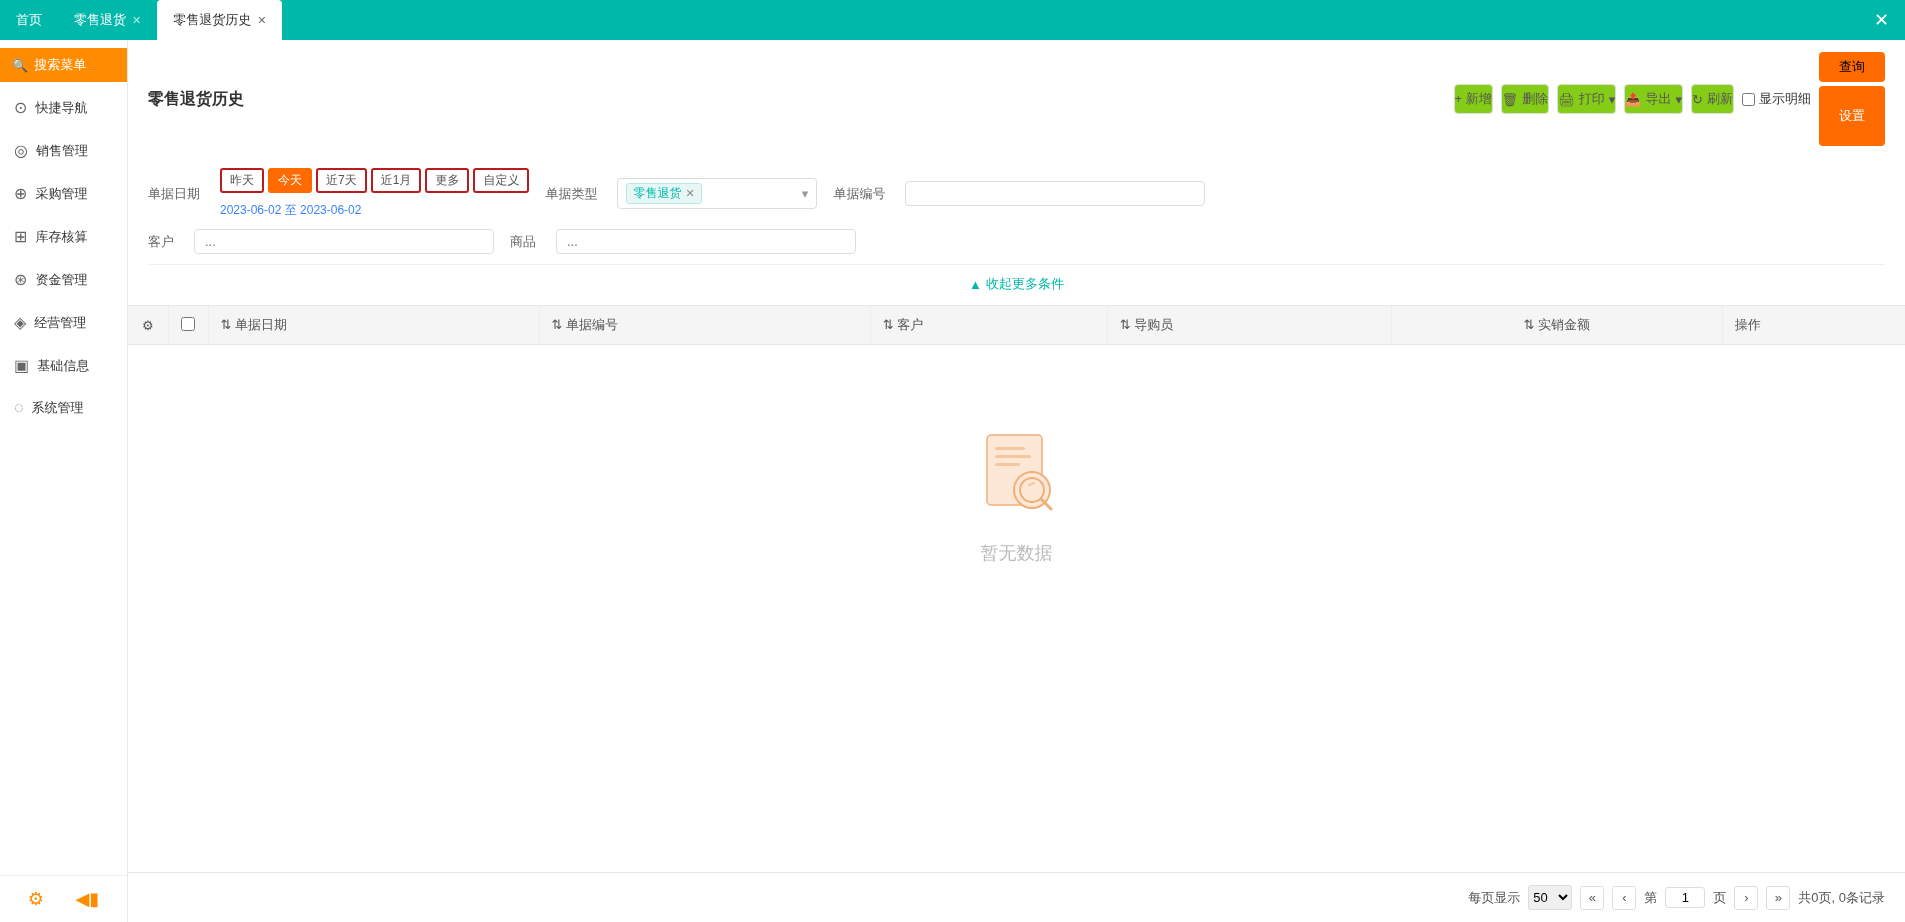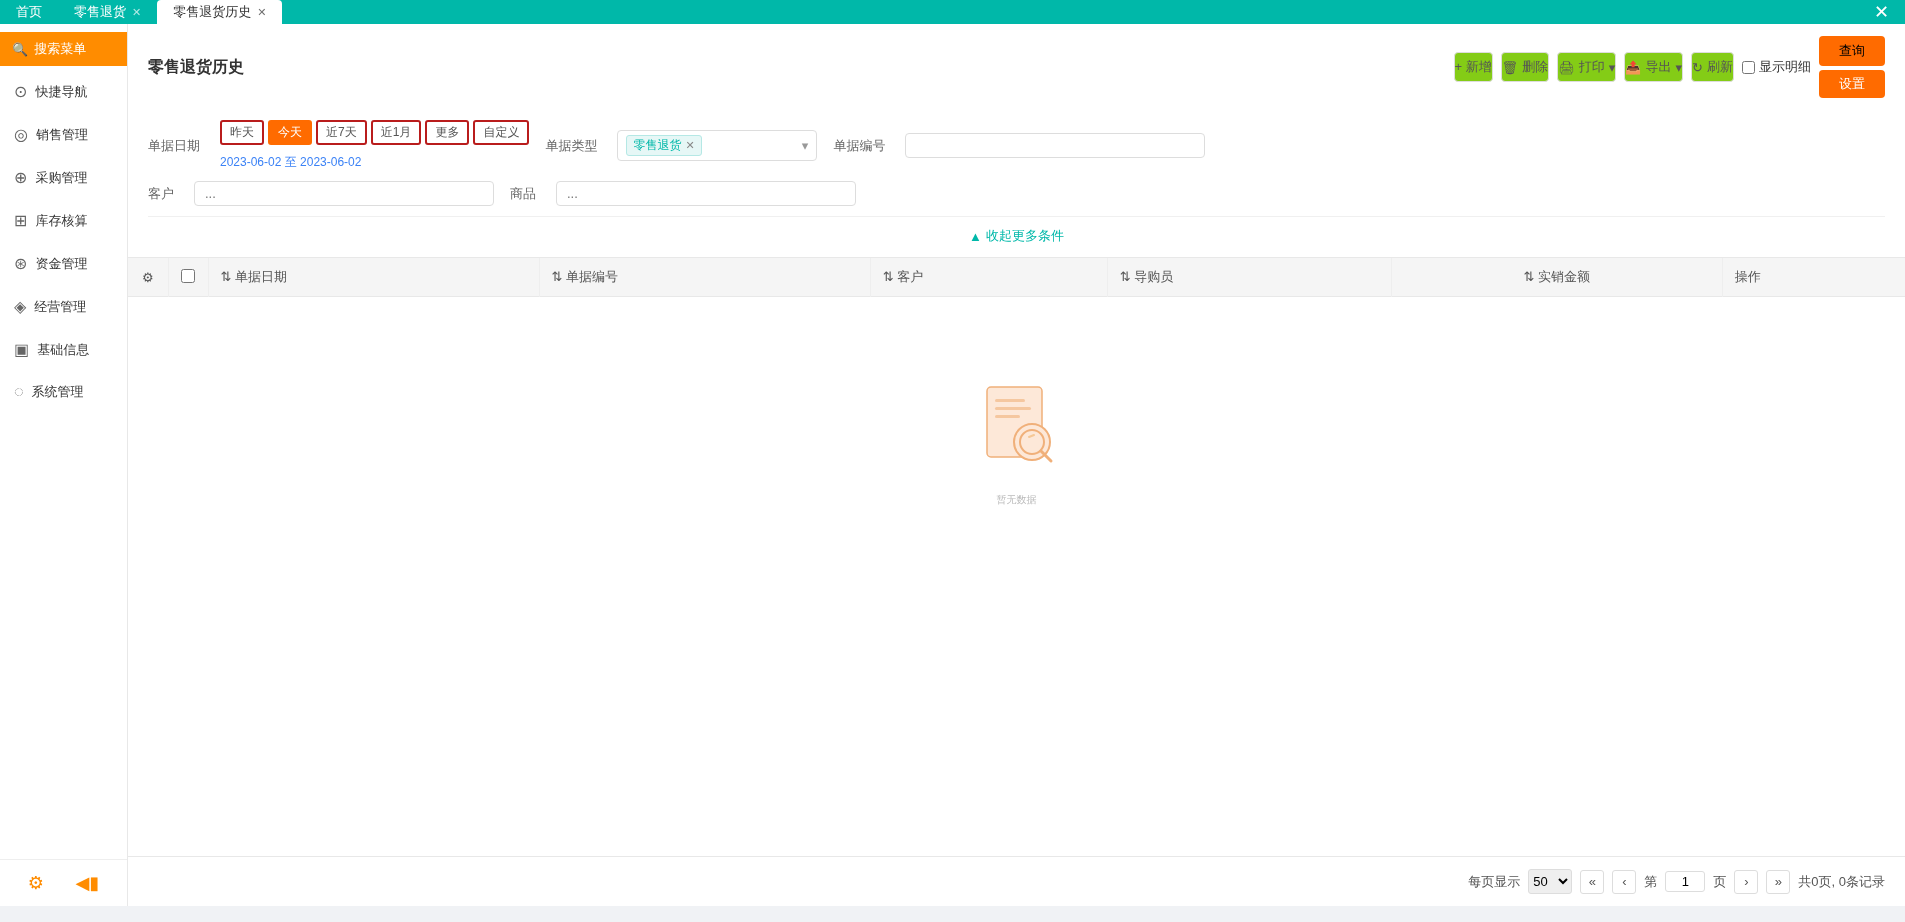--- a/index.html
+++ b/index.html
@@ -1,20 +1,20 @@
 <!DOCTYPE html>
 <html><head>
   <meta charset="utf-8">
   <style>
     * { box-sizing: border-box; margin: 0; padding: 0; }
     body { font-family: 'Microsoft YaHei', Arial, sans-serif; font-size: 13px; background: #f0f2f5; color: #333; }
 
     
     .top-bar {
-      height: 24px;
+      height: 40px;
       background: #00b8a9;
       display: flex;
       align-items: center;
       padding: 0 0 0 0;
     }
     .top-bar-tabs {
       display: flex;
       align-items: stretch;
       flex: 1;
       height: 100%;
@@ -139,21 +139,21 @@
       border: none;
       padding: 6px 20px;
       border-radius: 4px;
       cursor: pointer;
       font-size: 13px;
     }
     .btn-settings {
       background: #ff6b00;
       color: #fff;
       border: none;
-      padding: 5px 16px;
+      padding: 21px 16px;
       border-radius: 4px;
       cursor: pointer;
       font-size: 13px;
     }
     .toolbar-actions {
       display: flex;
       flex-direction: column;
       gap: 4px;
     }
 
@@ -289,21 +289,21 @@
       justify-content: center;
       padding: 80px 0;
     }
     .empty-icon {
       width: 100px;
       height: 100px;
       margin-bottom: 16px;
     }
     .empty-text {
       color: #bbb;
-      font-size: 10px;
+      font-size: 18px;
     }
 
     
     .pagination-bar {
       display: flex;
       align-items: center;
       justify-content: flex-end;
       padding: 12px 20px;
       background: #fff;
       border-top: 1px solid #e8e8e8;

